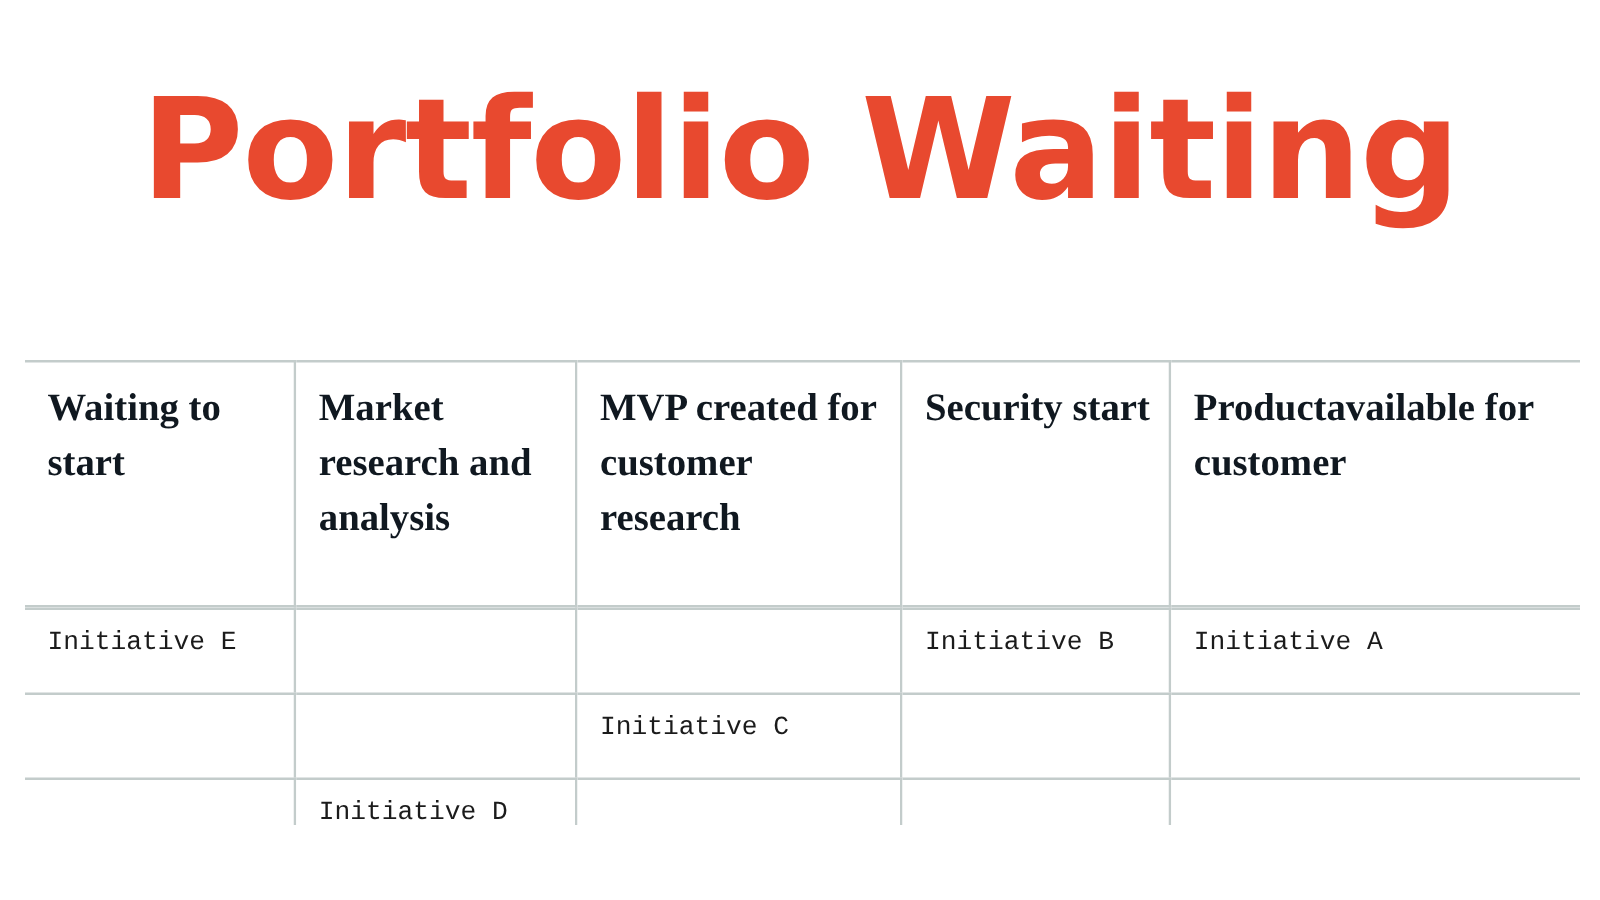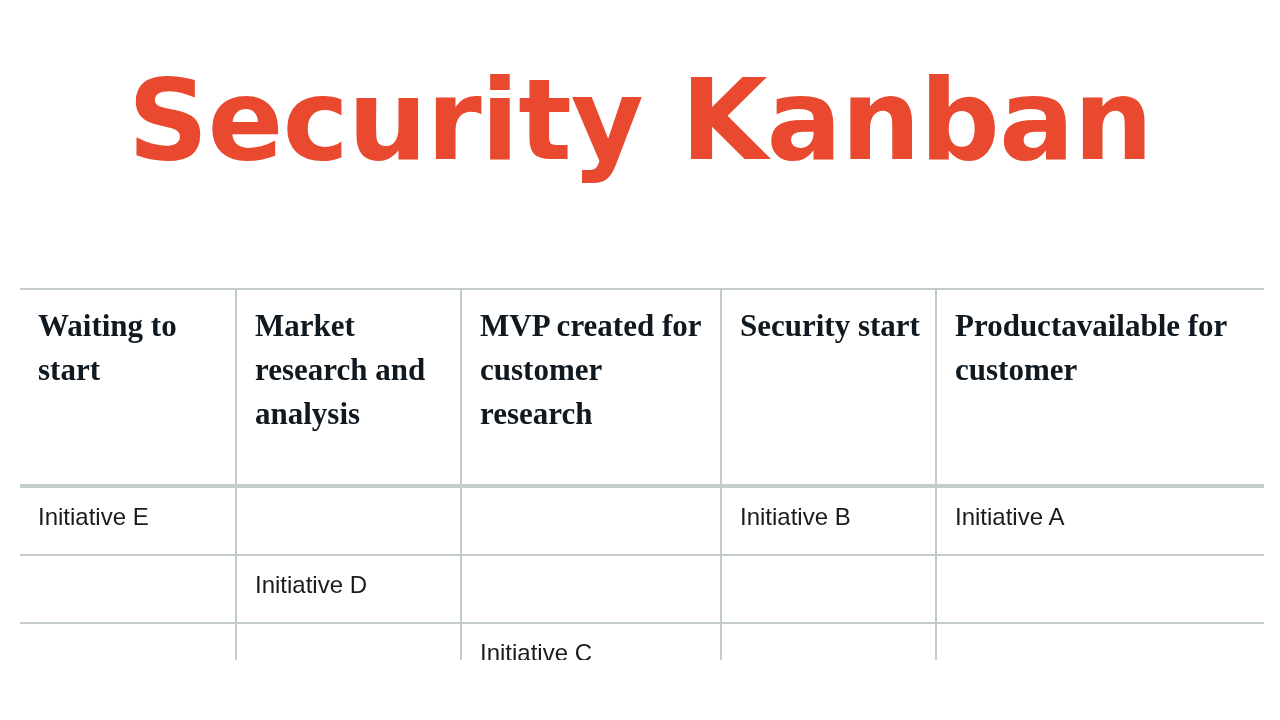--- a/index.html
+++ b/index.html
@@ -69,42 +69,42 @@
     font-family: "Liberation Serif", "DejaVu Serif", serif;
     font-weight: bold;
     font-size: 31px;
     line-height: 1.42;
     color: #101820;
     height: 180px;
     border-bottom: 2px solid #c3cccb;
   }
 
   table.kanban tbody td {
-    font-family: Liberation Sans, sans-serif;
+    font-family: Liberation Mono, monospace;
     font-weight: normal;
-    font-size: 24px;
+    font-size: 21px;
     line-height: 1.25;
     color: #1b1b1b;
     height: 52px;
   }
 
   
   col.c0 { width: 217px; }
   col.c1 { width: 225px; }
   col.c2 { width: 260px; }
   col.c3 { width: 215px; }
   col.c4 { width: 327px; }
 
   .cell-text { display: block; }
   .cell-empty { display: block; min-height: 1px; }
 </style>
 </head>
 <body>
 
-<div class="slide-title">Security Kanban</div>
+<div class="slide-title">Portfolio Waiting</div>
 
 <div class="kanban-wrap">
   <table class="kanban">
     <colgroup>
       <col class="c0">
         <col class="c1">
         <col class="c2">
         <col class="c3">
         <col class="c4">
     </colgroup>
@@ -143,41 +143,41 @@
         </td>
         <td>
           <span class="cell-text">Initiative A</span>
         </td>
       </tr>
       <tr>
         <td>
           <span class="cell-empty"></span>
         </td>
         <td>
-          <span class="cell-text">Initiative D</span>
+          <span class="cell-empty"></span>
         </td>
         <td>
-          <span class="cell-empty"></span>
+          <span class="cell-text">Initiative C</span>
         </td>
         <td>
           <span class="cell-empty"></span>
         </td>
         <td>
           <span class="cell-empty"></span>
         </td>
       </tr>
       <tr>
         <td>
           <span class="cell-empty"></span>
         </td>
         <td>
-          <span class="cell-empty"></span>
+          <span class="cell-text">Initiative D</span>
         </td>
         <td>
-          <span class="cell-text">Initiative C</span>
+          <span class="cell-empty"></span>
         </td>
         <td>
           <span class="cell-empty"></span>
         </td>
         <td>
           <span class="cell-empty"></span>
         </td>
       </tr>
     </tbody>
   </table>

